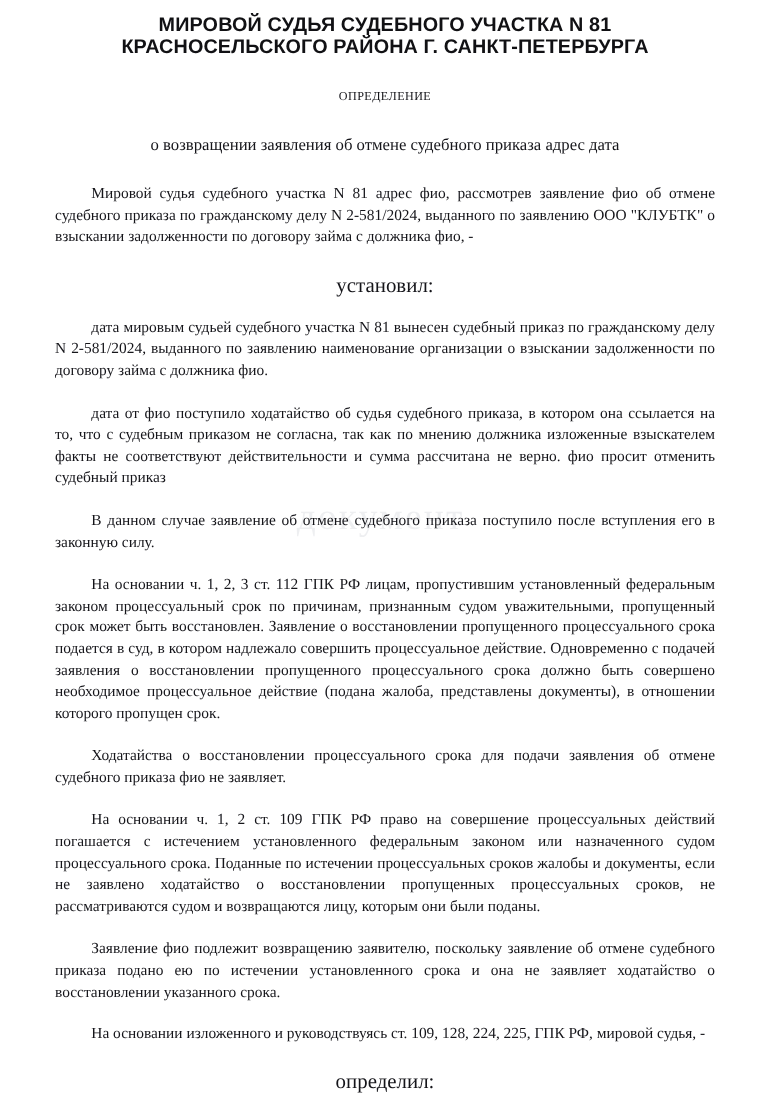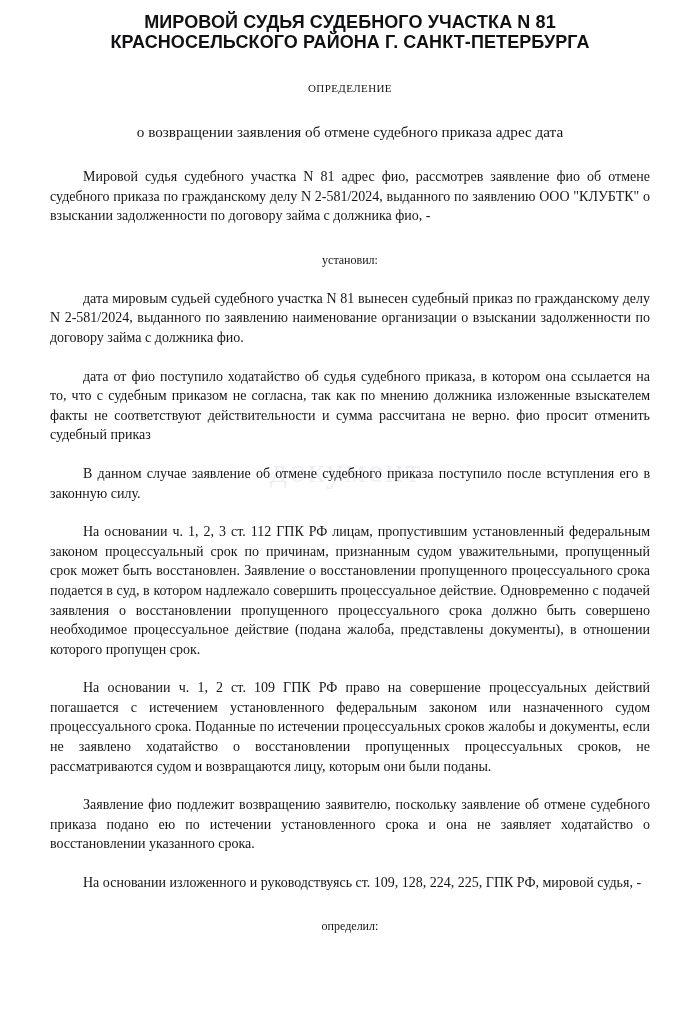--- a/index.html
+++ b/index.html
@@ -77,21 +77,21 @@
     hyphens: none;
   }
   p.body-par.first-gap {
     margin-top: 25px;
   }
   p.body-par.par-gap {
     margin-top: 19px;
   }
   .centered-word {
     text-align: center;
-    font-size: 12px;
+    font-size: 19px;
     line-height: 20px;
     margin-top: 24px;
     margin-bottom: 0;
     text-indent: 0;
   }
   .centered-word.tight-top {
     margin-top: 23px;
   }
 </style>
 </head>
@@ -113,20 +113,21 @@
     <div class="doc-subtitle">о возвращении заявления об отмене судебного приказа адрес дата</div>
 
     <p class="body-par first-gap">Мировой судья судебного участка N 81 адрес фио, рассмотрев заявление фио об отмене судебного приказа по гражданскому делу N 2-581/2024, выданного по заявлению ООО "КЛУБТК" о взыскании задолженности по договору займа с должника фио, -</p>
 
     <p class="centered-word">установил:</p>
 
     <p class="body-par par-gap">дата мировым судьей судебного участка N 81 вынесен судебный приказ по гражданскому делу N 2-581/2024, выданного по заявлению наименование организации о взыскании задолженности по договору займа с должника фио.</p>
     <p class="body-par par-gap">дата от фио поступило ходатайство об судья судебного приказа, в котором она ссылается на то, что с судебным приказом не согласна, так как по мнению должника изложенные взыскателем факты не соответствуют действительности и сумма рассчитана не верно. фио просит отменить судебный приказ</p>
     <p class="body-par par-gap">В данном случае заявление об отмене судебного приказа поступило после вступления его в законную силу.</p>
     <p class="body-par par-gap">На основании ч. 1, 2, 3 ст. 112 ГПК РФ лицам, пропустившим установленный федеральным законом процессуальный срок по причинам, признанным судом уважительными, пропущенный срок может быть восстановлен. Заявление о восстановлении пропущенного процессуального срока подается в суд, в котором надлежало совершить процессуальное действие. Одновременно с подачей заявления о восстановлении пропущенного процессуального срока должно быть совершено необходимое процессуальное действие (подана жалоба, представлены документы), в отношении которого пропущен срок.</p>
+    <p class="body-par par-gap">Ходатайства о восстановлении процессуального срока для подачи заявления об отмене судебного приказа фио не заявляет.</p>
     <p class="body-par par-gap">На основании ч. 1, 2 ст. 109 ГПК РФ право на совершение процессуальных действий погашается с истечением установленного федеральным законом или назначенного судом процессуального срока. Поданные по истечении процессуальных сроков жалобы и документы, если не заявлено ходатайство о восстановлении пропущенных процессуальных сроков, не рассматриваются судом и возвращаются лицу, которым они были поданы.</p>
     <p class="body-par par-gap">Заявление фио подлежит возвращению заявителю, поскольку заявление об отмене судебного приказа подано ею по истечении установленного срока и она не заявляет ходатайство о восстановлении указанного срока.</p>
     <p class="body-par par-gap">На основании изложенного и руководствуясь ст. 109, 128, 224, 225, ГПК РФ, мировой судья, -</p>
 
     <p class="centered-word tight-top">определил:</p>
 
   </div>
 </div>
 
 </body></html>

